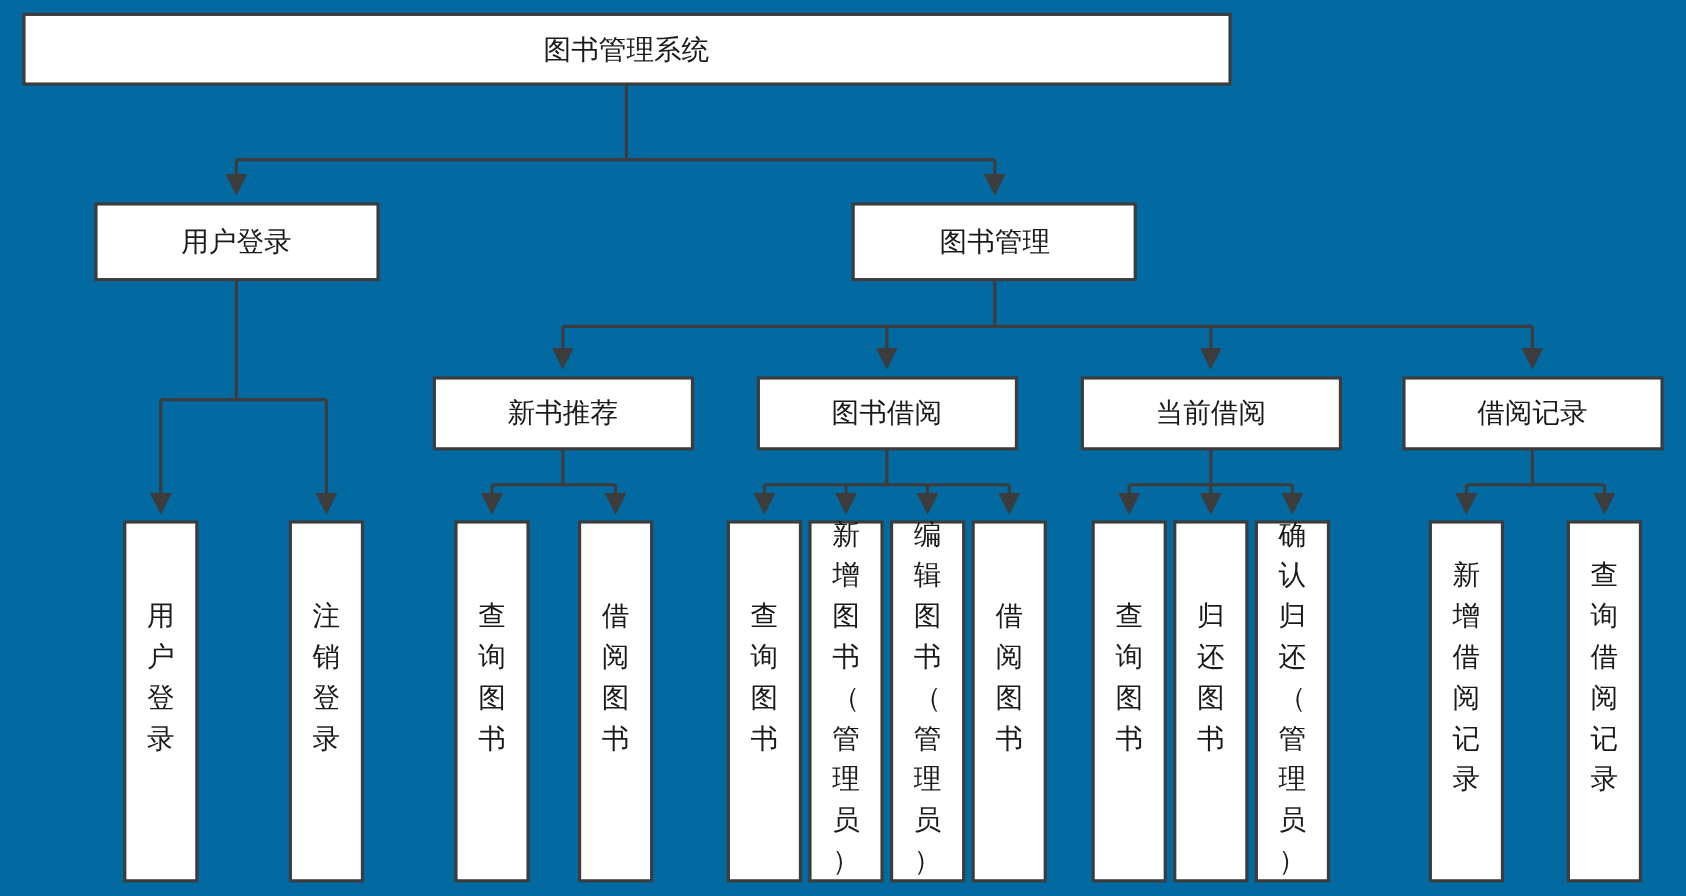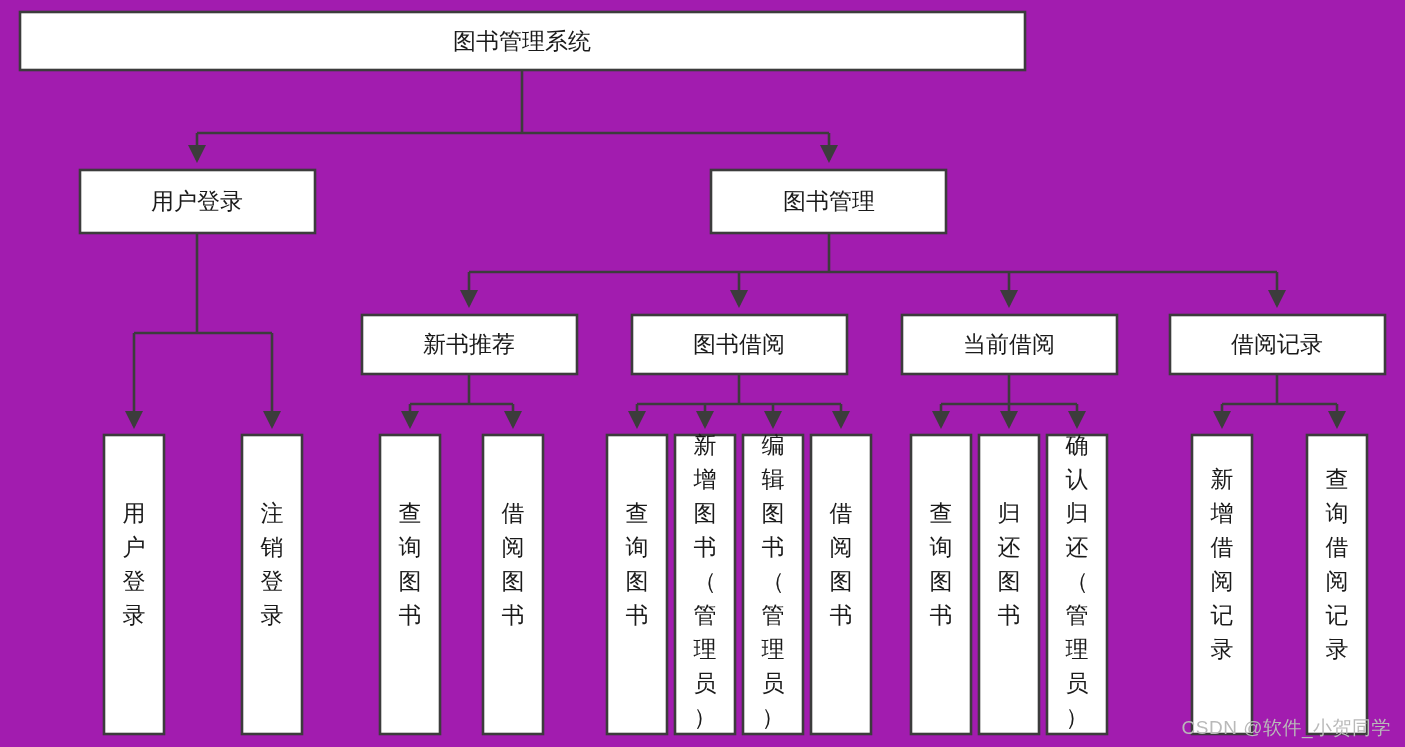--- a/index.html
+++ b/index.html
@@ -7,21 +7,21 @@
     padding: 0;
     background: #ffffff;
   }
   body {
     font-family: "Liberation Sans", "DejaVu Sans", sans-serif;
   }
   #diagram-root {
     position: relative;
     width: 1405px;
     height: 747px;
-    background: #a21caf;
+    background: #0369a1;
     overflow: hidden;
   }
   svg#tree-svg {
     position: absolute;
     top: 0;
     left: 0;
     width: 1405px;
     height: 747px;
     display: block;
   }
@@ -230,14 +230,13 @@
       <text class="node-label-v" x="1222" y="487"><tspan x="1222" y="487">新</tspan><tspan x="1222" y="521">增</tspan><tspan x="1222" y="555">借</tspan><tspan x="1222" y="589">阅</tspan><tspan x="1222" y="623">记</tspan><tspan x="1222" y="657">录</tspan></text>
     </g>
 
     <g>
       <rect class="node-box" x="1307" y="435" width="60" height="299"></rect>
       <text class="node-label-v" x="1337" y="487"><tspan x="1337" y="487">查</tspan><tspan x="1337" y="521">询</tspan><tspan x="1337" y="555">借</tspan><tspan x="1337" y="589">阅</tspan><tspan x="1337" y="623">记</tspan><tspan x="1337" y="657">录</tspan></text>
     </g>
 
   </svg>
 
-  <div class="watermark-text">CSDN @软件_小贺同学</div>
 </div>
 
 </body></html>

